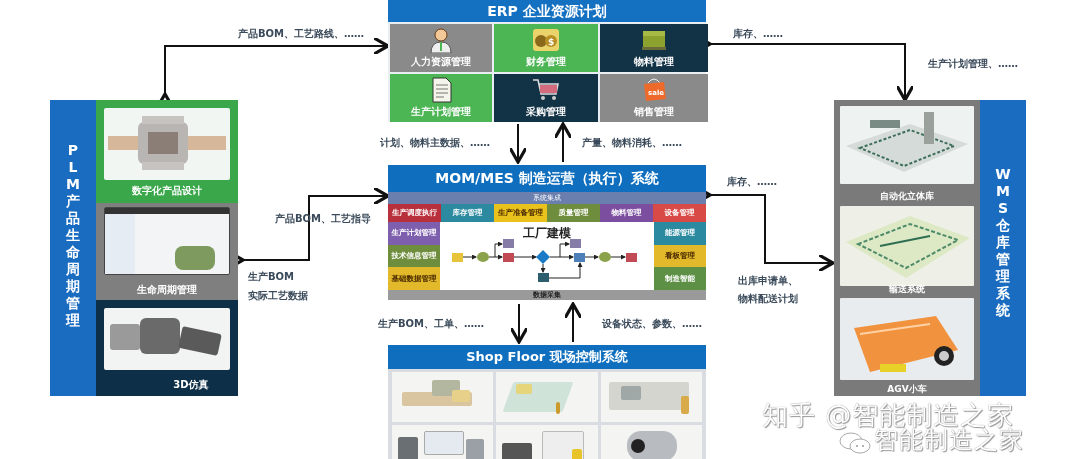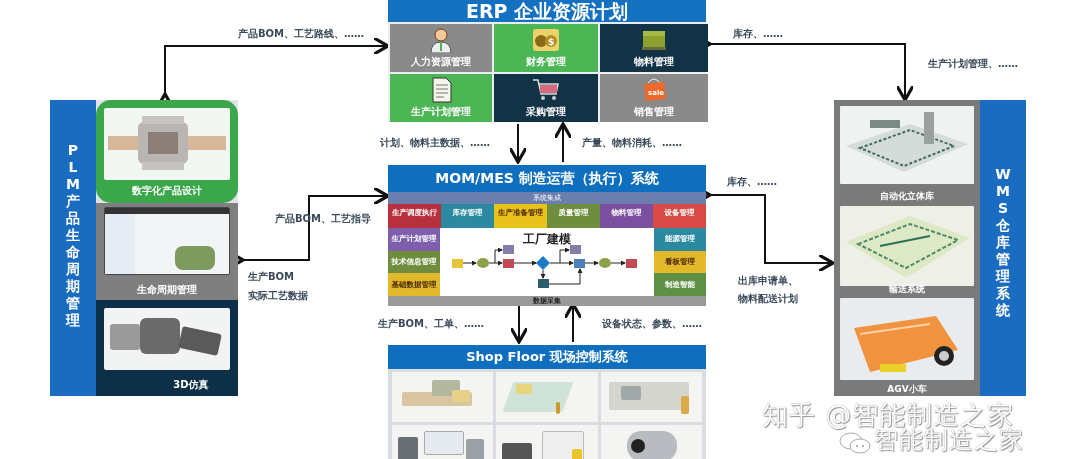--- a/index.html
+++ b/index.html
@@ -9,33 +9,33 @@
   .abs { position: absolute; }
 
   
   .edge-label { position: absolute; font-size: 10px; color: #3a4a5a; white-space: nowrap; font-weight: bold; letter-spacing: 0; }
 
   
   svg.connectors { position: absolute; left: 0; top: 0; width: 1080px; height: 459px; pointer-events: none; }
 
   
   .erp { left: 388px; top: 0; width: 318px; height: 122px; background: #0a6ab8; }
-  .sys-title { height: 22px; line-height: 22px; text-align: center; color: #fff; font-weight: bold; font-size: 19px; background: #1470c0; }
+  .sys-title { height: 22px; line-height: 22px; text-align: center; color: #fff; font-weight: bold; font-size: 14px; background: #1470c0; }
   .erp-grid { display: grid; grid-template-columns: 102px 104px 108px; grid-template-rows: 48px 48px; gap: 2px; padding: 2px; background: #e9eef3; height: 100px; }
   .erp-cell { position: relative; display: flex; flex-direction: column; align-items: center; justify-content: flex-end; padding-bottom: 3px; color: #fff; font-size: 10px; font-weight: bold; }
   .erp-cell .pic { width: 30px; height: 26px; margin-bottom: 2px; border-radius: 4px; }
   .c-grey { background: #8a8a8a; }
   .c-green { background: #4cb554; }
   .c-navy { background: #123246; }
 
   
   .mes { left: 388px; top: 165px; width: 318px; height: 135px; background: #e8e8e8; }
   .mes-title { height: 27px; line-height: 27px; background: #0f6fbe; color: #fff; font-weight: bold; font-size: 14px; text-align: center; }
   .mes-integr { height: 12px; line-height: 12px; background: #6b7fae; color: #fff; font-size: 7px; text-align: center; }
-  .mes-row { display: flex; height: 24px; justify-content: flex-end; }
+  .mes-row { display: flex; height: 18px; justify-content: flex-end; }
   .mes-row .m { flex: 1; font-size: 7.5px; color: #fff; text-align: center; line-height: 18px; font-weight: bold; }
   .mes-body { display: flex; height: 68px; }
   .mes-left, .mes-right { width: 52px; display: flex; flex-direction: column; }
   .mes-left .m, .mes-right .m { flex: 1; font-size: 7.5px; color: #fff; display: flex; align-items: center; justify-content: center; font-weight: bold; }
   .mes-center { flex: 1; background: #fff; position: relative; }
   .mes-center .fm-title { position: absolute; top: 3px; left: 0; right: 0; text-align: center; font-size: 12px; font-weight: bold; color: #222; }
   .mes-data { height: 10px; line-height: 10px; background: #9a9a9a; color: #222; font-size: 7px; text-align: center; font-weight: bold; }
 
   .bg-red { background: #b8303b; }
   .bg-teal { background: #2b8aa0; }
@@ -51,21 +51,21 @@
   .shop { left: 388px; top: 345px; width: 318px; height: 114px; background: #d9dde1; }
   .shop-title { height: 24px; line-height: 24px; background: #0f6fbe; color: #fff; font-weight: bold; font-size: 13px; text-align: center; }
   .shop-grid { display: grid; grid-template-columns: repeat(3, 1fr); grid-template-rows: 50px 40px; gap: 3px; padding: 3px 4px; }
   .shop-pic { background: #f4f4f2; position: relative; overflow: hidden; }
   .shop-pic span { position: absolute; border-radius: 2px; }
 
   
   .plm { left: 50px; top: 100px; width: 188px; height: 296px; background: #dde3e8; }
   .plm-side { position: absolute; left: 0; top: 0; width: 46px; height: 296px; background: #1a6cc0; color: #fff; font-weight: bold; font-size: 14px; display: flex; flex-direction: column; align-items: center; padding-top: 42px; line-height: 17px; }
   .plm-panel { position: absolute; left: 46px; width: 142px; }
-  .plm-p1 { top: 0; height: 103px; background: #3aa84a; border-radius: 15px; }
+  .plm-p1 { top: 0; height: 103px; background: #3aa84a; }
   .plm-p2 { top: 103px; height: 97px; background: #7f7f7f; }
   .plm-p3 { top: 200px; height: 96px; background: #0d2f48; }
   .plm-img { position: absolute; left: 8px; right: 8px; border-radius: 2px; }
   .plm-cap { position: absolute; left: 0; right: 0; text-align: center; color: #fff; font-size: 10px; font-weight: bold; }
 
   
   .wms { left: 834px; top: 100px; width: 192px; height: 296px; background: #7a7a7a; }
   .wms-side { position: absolute; right: 0; top: 0; width: 46px; height: 296px; background: #1a6cc0; color: #fff; font-weight: bold; font-size: 14px; display: flex; flex-direction: column; align-items: center; padding-top: 66px; line-height: 17px; }
   .wms-img { position: absolute; left: 6px; width: 134px; border-radius: 1px; }
   .wms-cap { position: absolute; left: 0; width: 146px; text-align: center; color: #fff; font-size: 9px; font-weight: bold; }

